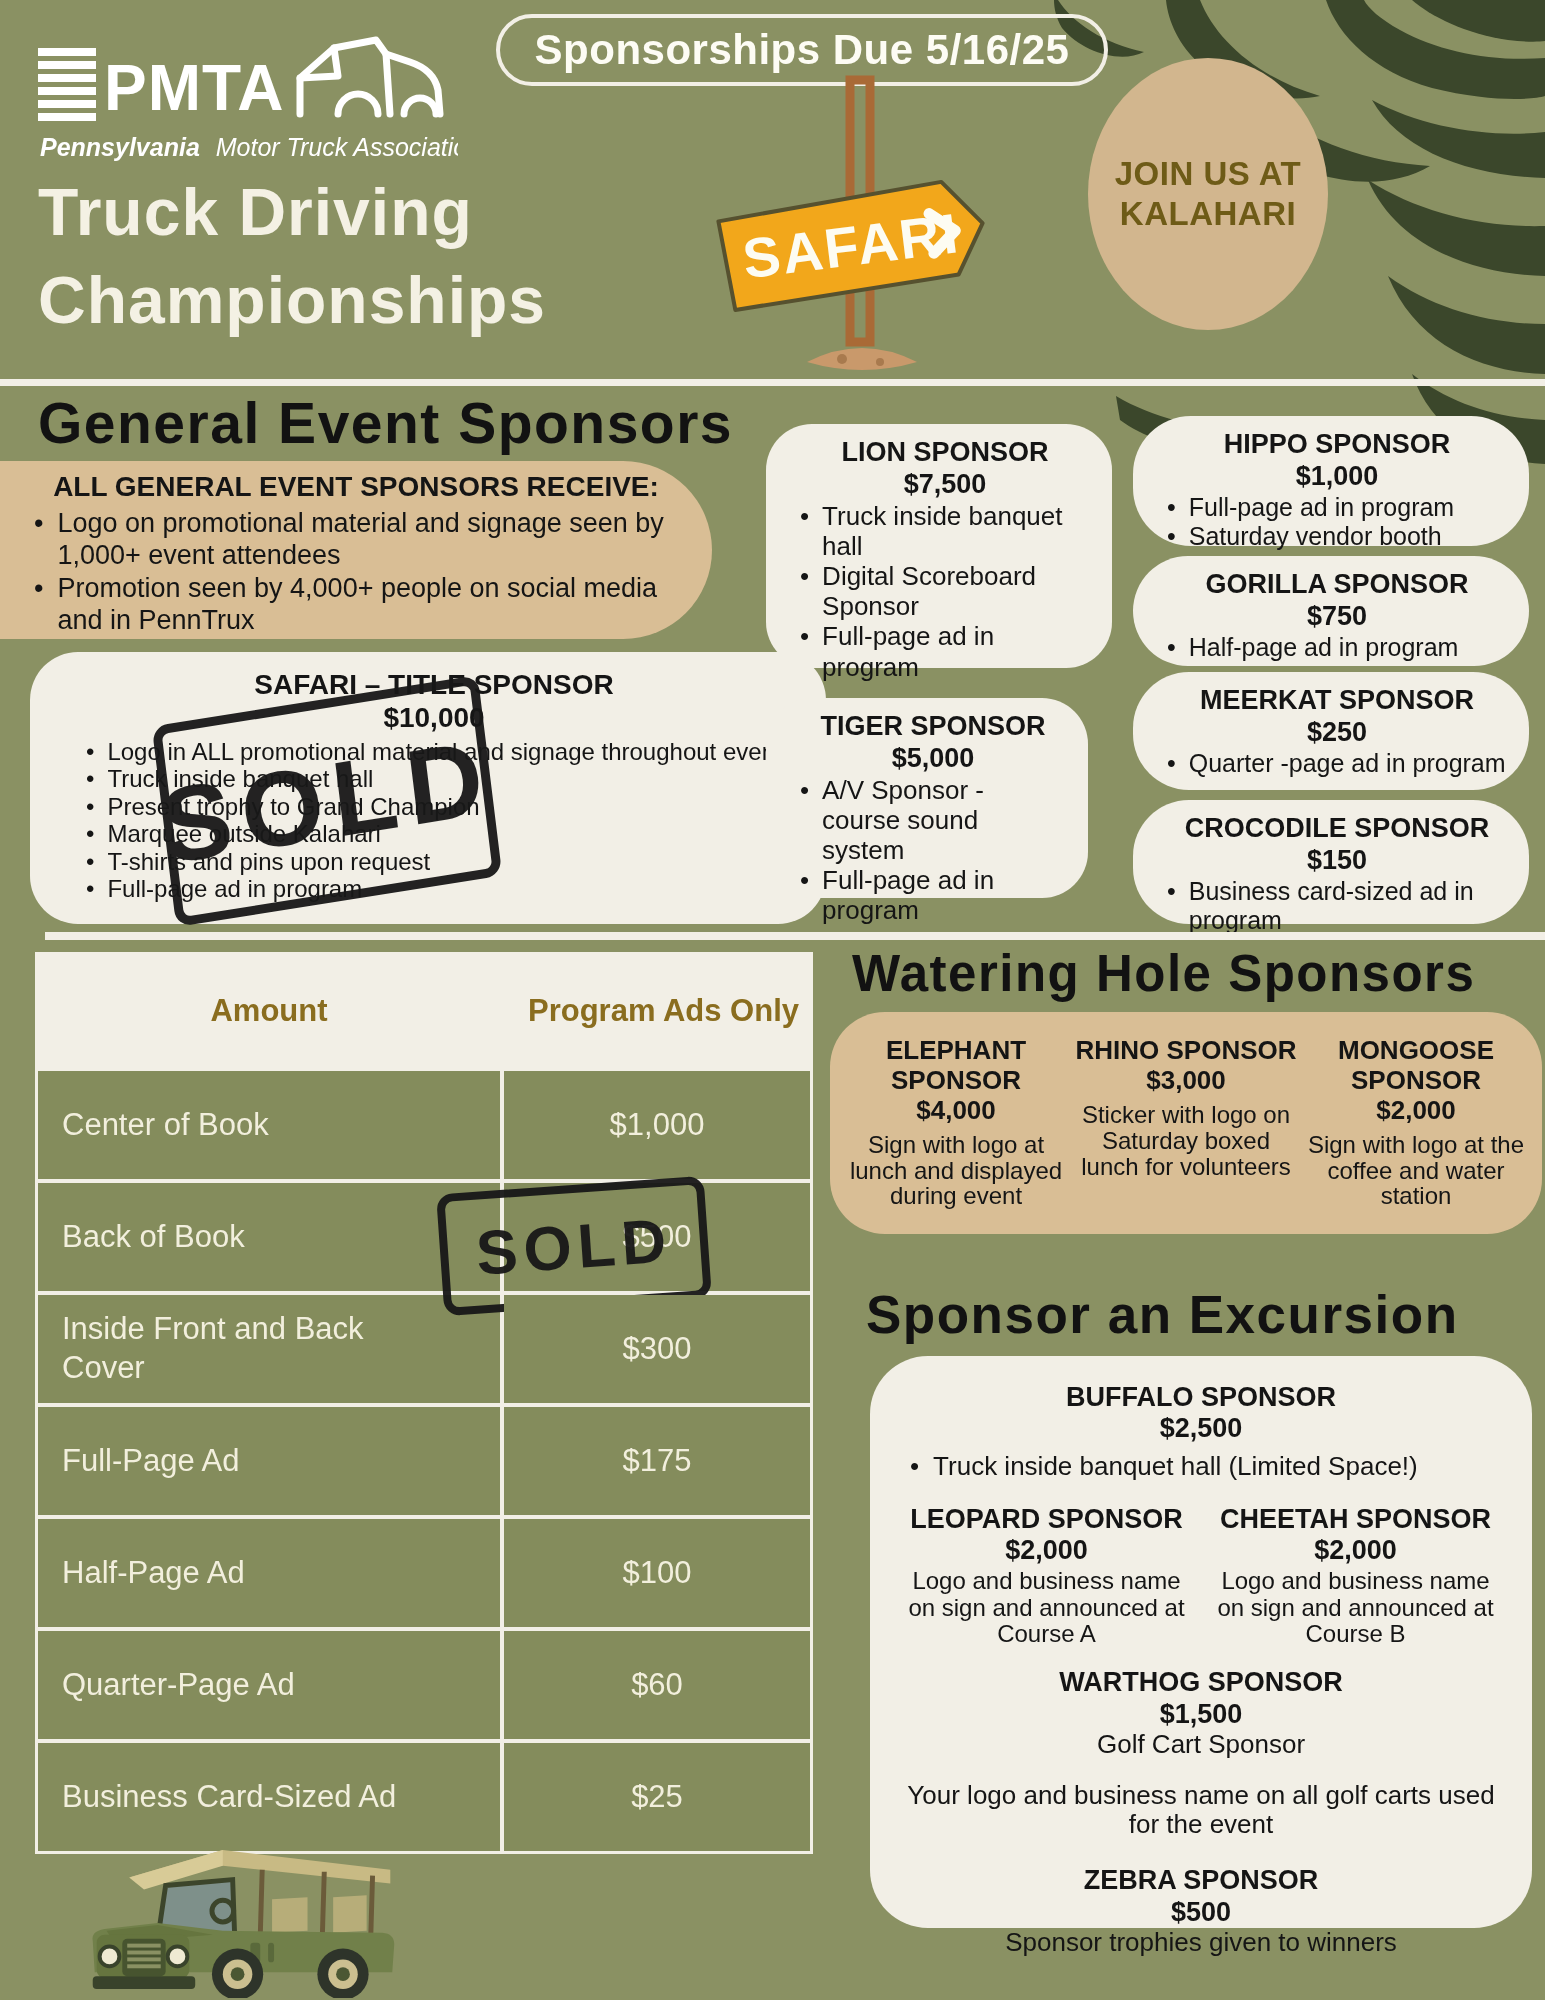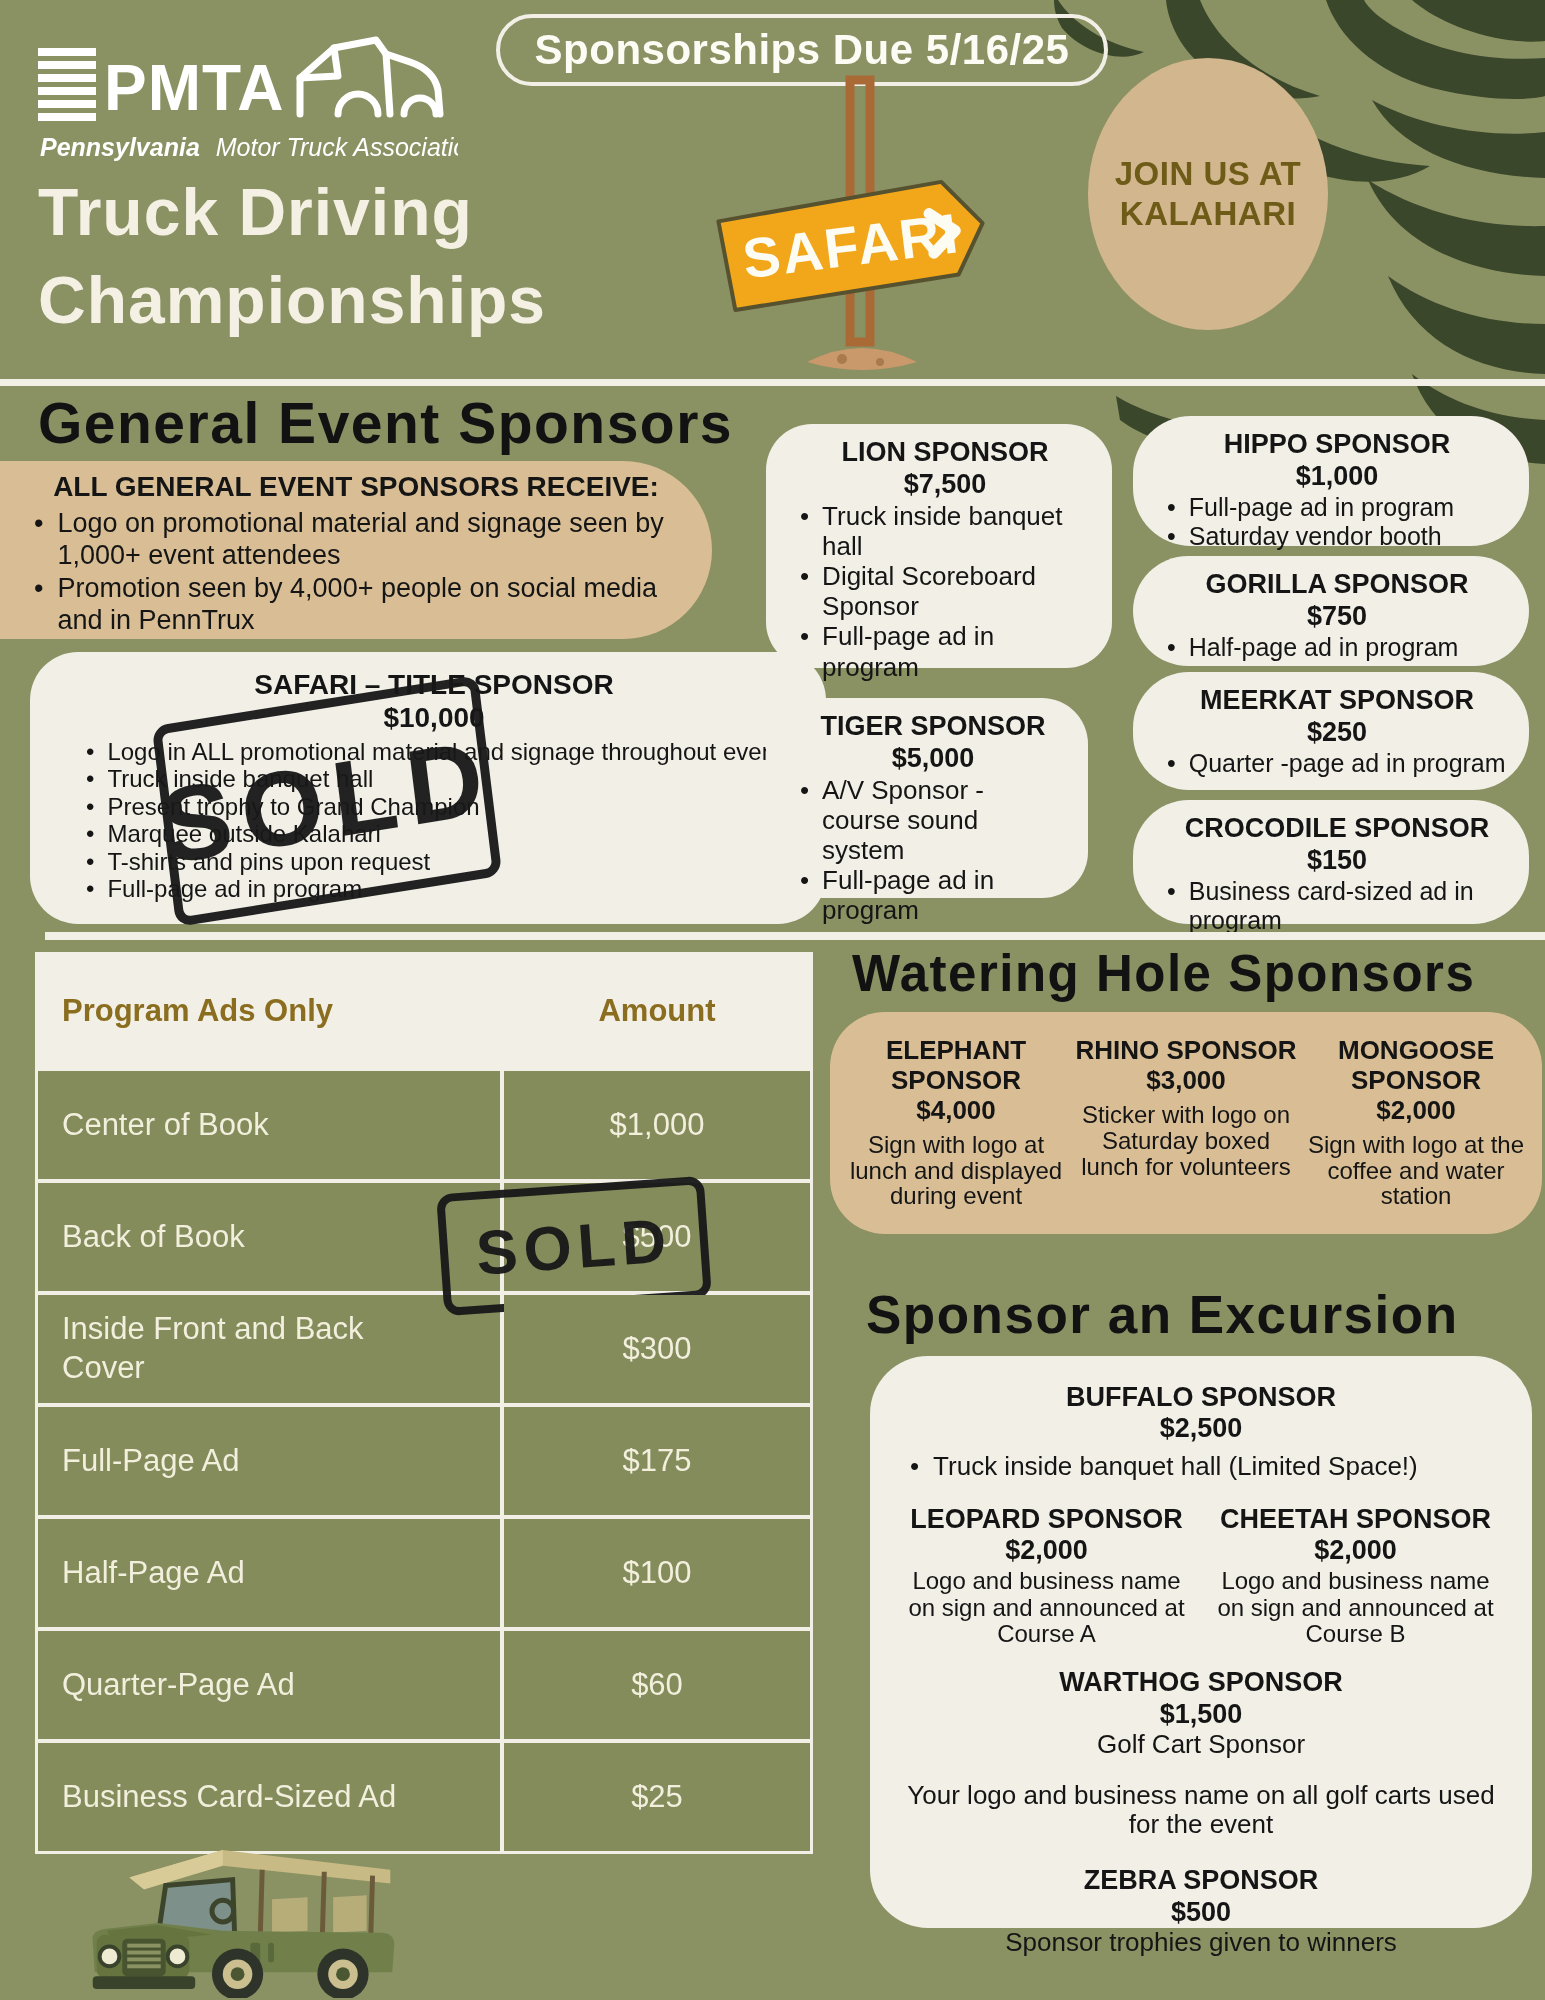--- a/index.html
+++ b/index.html
@@ -319,22 +319,22 @@
             <span class="mk">•</span>
             <span>Business card-sized ad in program</span>
           </li>
         </ul>
       </div>
     </div>
 
   <div id="hr2" class="hr"></div>
 
   <div class="ptable">
+    <div class="t-head second">Amount</div>
     <div class="t-head first">Program Ads Only</div>
-    <div class="t-head second">Amount</div>
 
       <div style="display:contents">
         <div class="t-cell t-label">
           <span>Center of Book</span>
         </div>
         <div class="t-cell t-amount">
           <span>$1,000</span>
 
         </div>
       </div>

